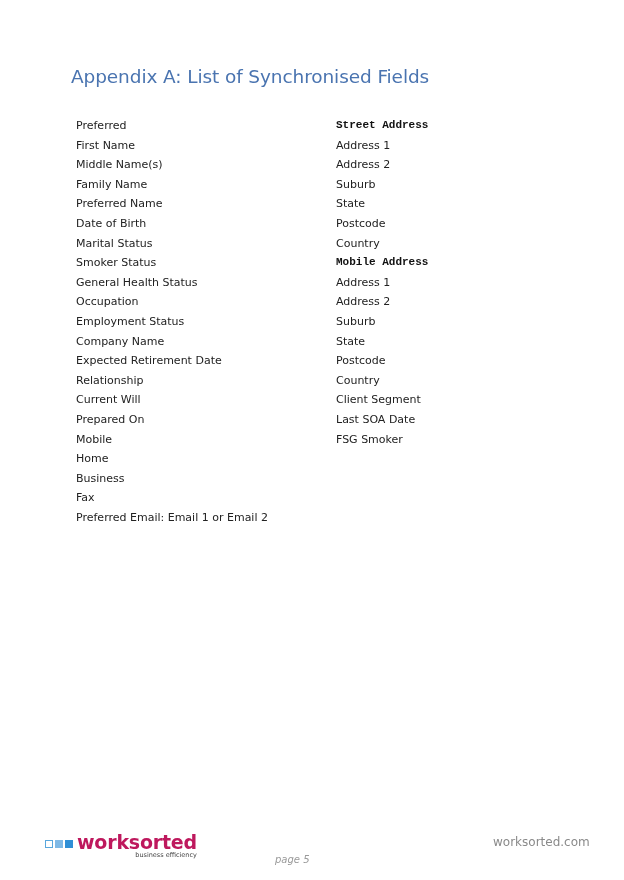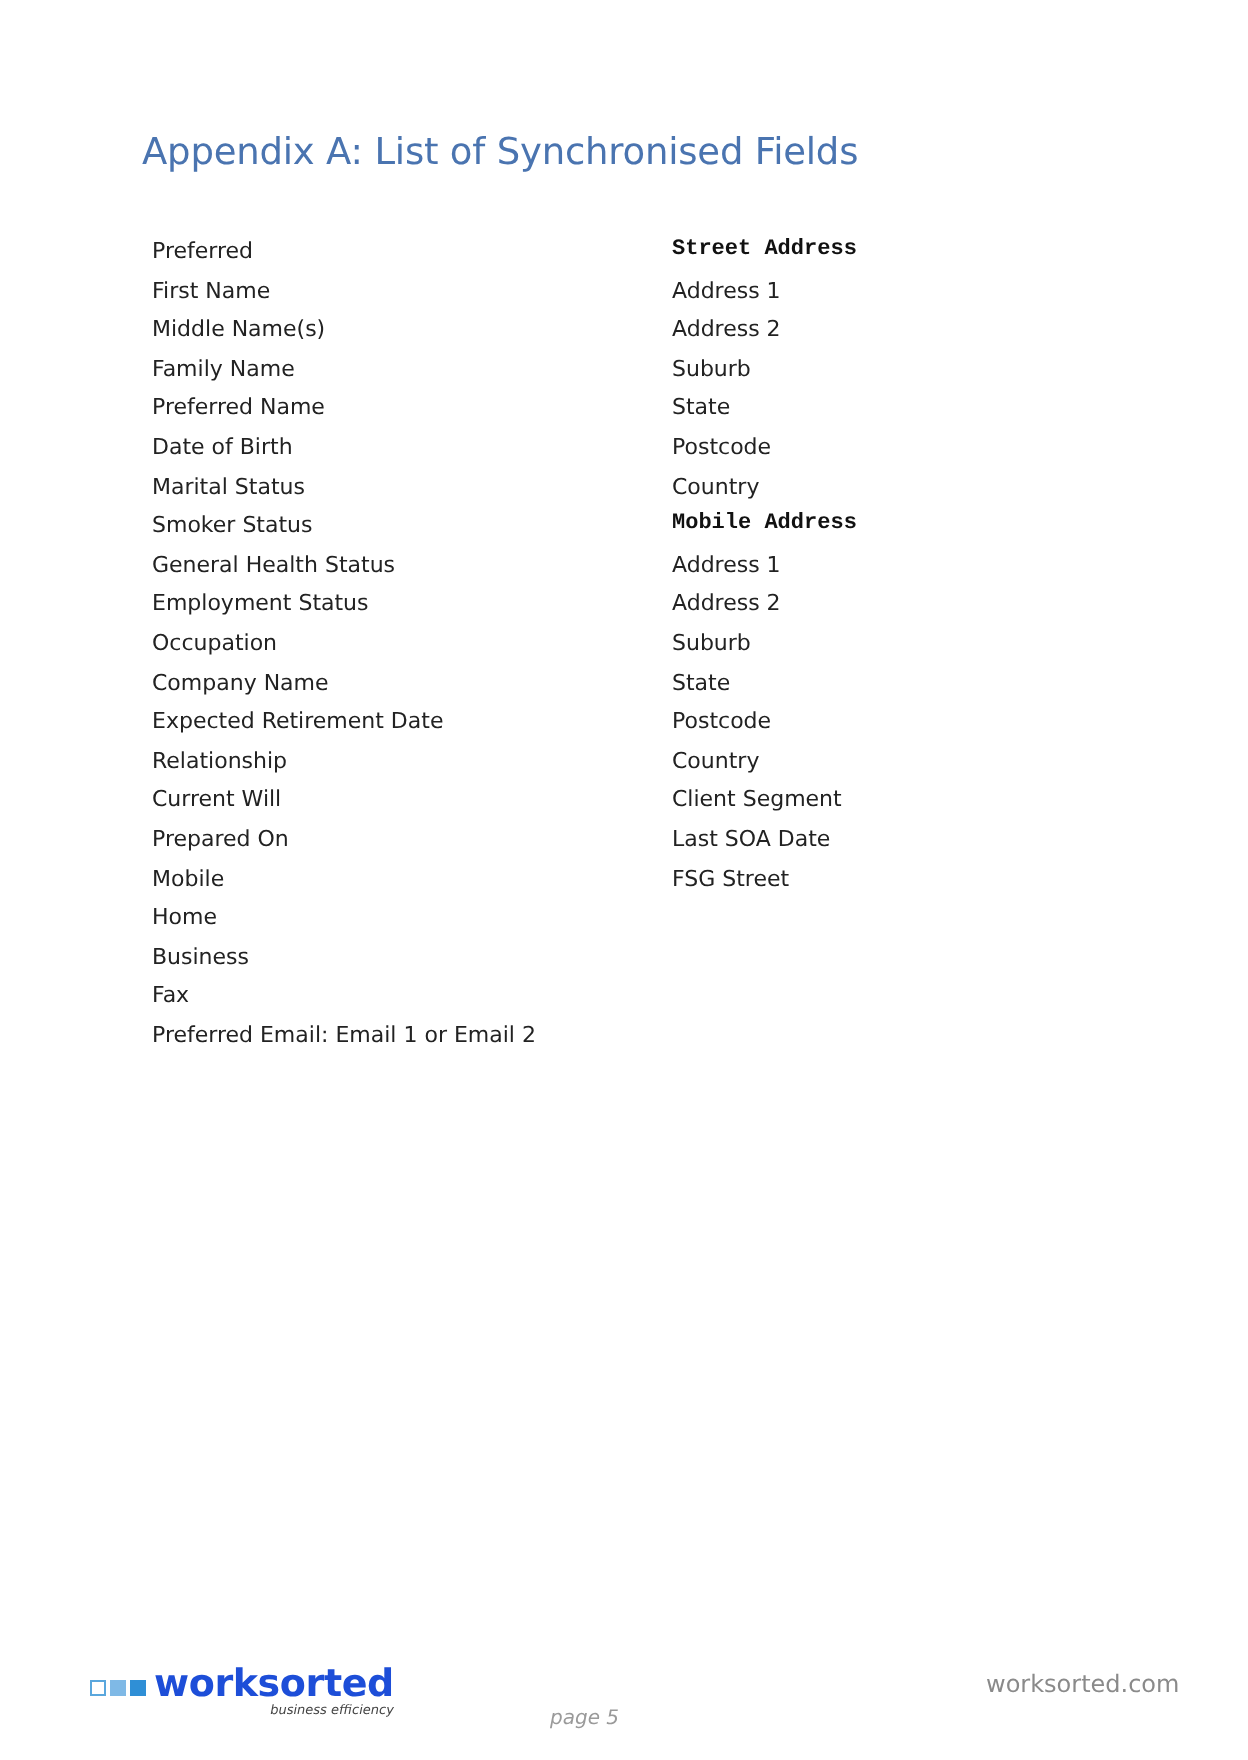--- a/index.html
+++ b/index.html
@@ -12,42 +12,42 @@
   .col.right { left: 336px; }
   .col li { font-size: 11px; height: 19.6px; line-height: 19.6px; color: #222; white-space: nowrap; }
   .col li.heading { font-weight: bold; color: #111; font-family: Liberation Mono, monospace; }
   .footer-logo { position: absolute; left: 45px; top: 832px; display: flex; align-items: flex-start; }
   .squares { display: flex; gap: 2px; margin-top: 8px; }
   .sq { width: 8px; height: 8px; box-sizing: border-box; }
   .sq1 { border: 1.5px solid #5aa7dd; background: #fff; }
   .sq2 { background: #7fb9e6; }
   .sq3 { background: #2f8fd6; }
   .brand { margin-left: 4px; display: flex; flex-direction: column; align-items: flex-end; }
-  .brand-name { font-size: 19px; font-weight: bold; color: #1d4ed8; line-height: 20px; letter-spacing: -0.2px; text-align: center; }
-  .brand-tag { font-size: 6.5px; font-style: italic; color: #444; line-height: 8px; margin-top: -1px; margin-left: 48px; }
+  .brand-name { font-size: 19px; font-weight: bold; color: #be185d; line-height: 20px; letter-spacing: -0.2px; text-align: center; }
+  .brand-tag { font-size: 6.5px; color: #444; line-height: 8px; margin-top: -1px; margin-left: 48px; }
   .page-num { position: absolute; left: 275px; top: 854px; font-size: 10px; color: #9a9a9a; font-style: italic; }
   .site { position: absolute; left: 493px; top: 835px; font-size: 12px; color: #8a8a8a; }
 </style>
 </head>
 <body>
 
 <h1 class="title">Appendix A: List of Synchronised Fields</h1>
 
 <ul class="col left">
   <li>Preferred</li>
   <li>First Name</li>
   <li>Middle Name(s)</li>
   <li>Family Name</li>
   <li>Preferred Name</li>
   <li>Date of Birth</li>
   <li>Marital Status</li>
   <li>Smoker Status</li>
   <li>General Health Status</li>
+  <li>Occupation</li>
   <li>Employment Status</li>
-  <li>Occupation</li>
   <li>Company Name</li>
   <li>Expected Retirement Date</li>
   <li>Relationship</li>
   <li>Current Will</li>
   <li>Prepared On</li>
   <li>Mobile</li>
   <li>Home</li>
   <li>Business</li>
   <li>Fax</li>
   <li>Preferred Email: Email 1 or Email 2</li>
@@ -63,21 +63,21 @@
   <li>Country</li>
   <li class="heading">Mobile Address</li>
   <li>Address 1</li>
   <li>Address 2</li>
   <li>Suburb</li>
   <li>State</li>
   <li>Postcode</li>
   <li>Country</li>
   <li>Client Segment</li>
   <li>Last SOA Date</li>
-  <li>FSG Street</li>
+  <li>FSG Smoker</li>
 </ul>
 
 <div class="footer-logo">
   <div class="squares">
     <div class="sq sq1"></div>
     <div class="sq sq2"></div>
     <div class="sq sq3"></div>
   </div>
   <div class="brand">
     <span class="brand-name">worksorted</span>

